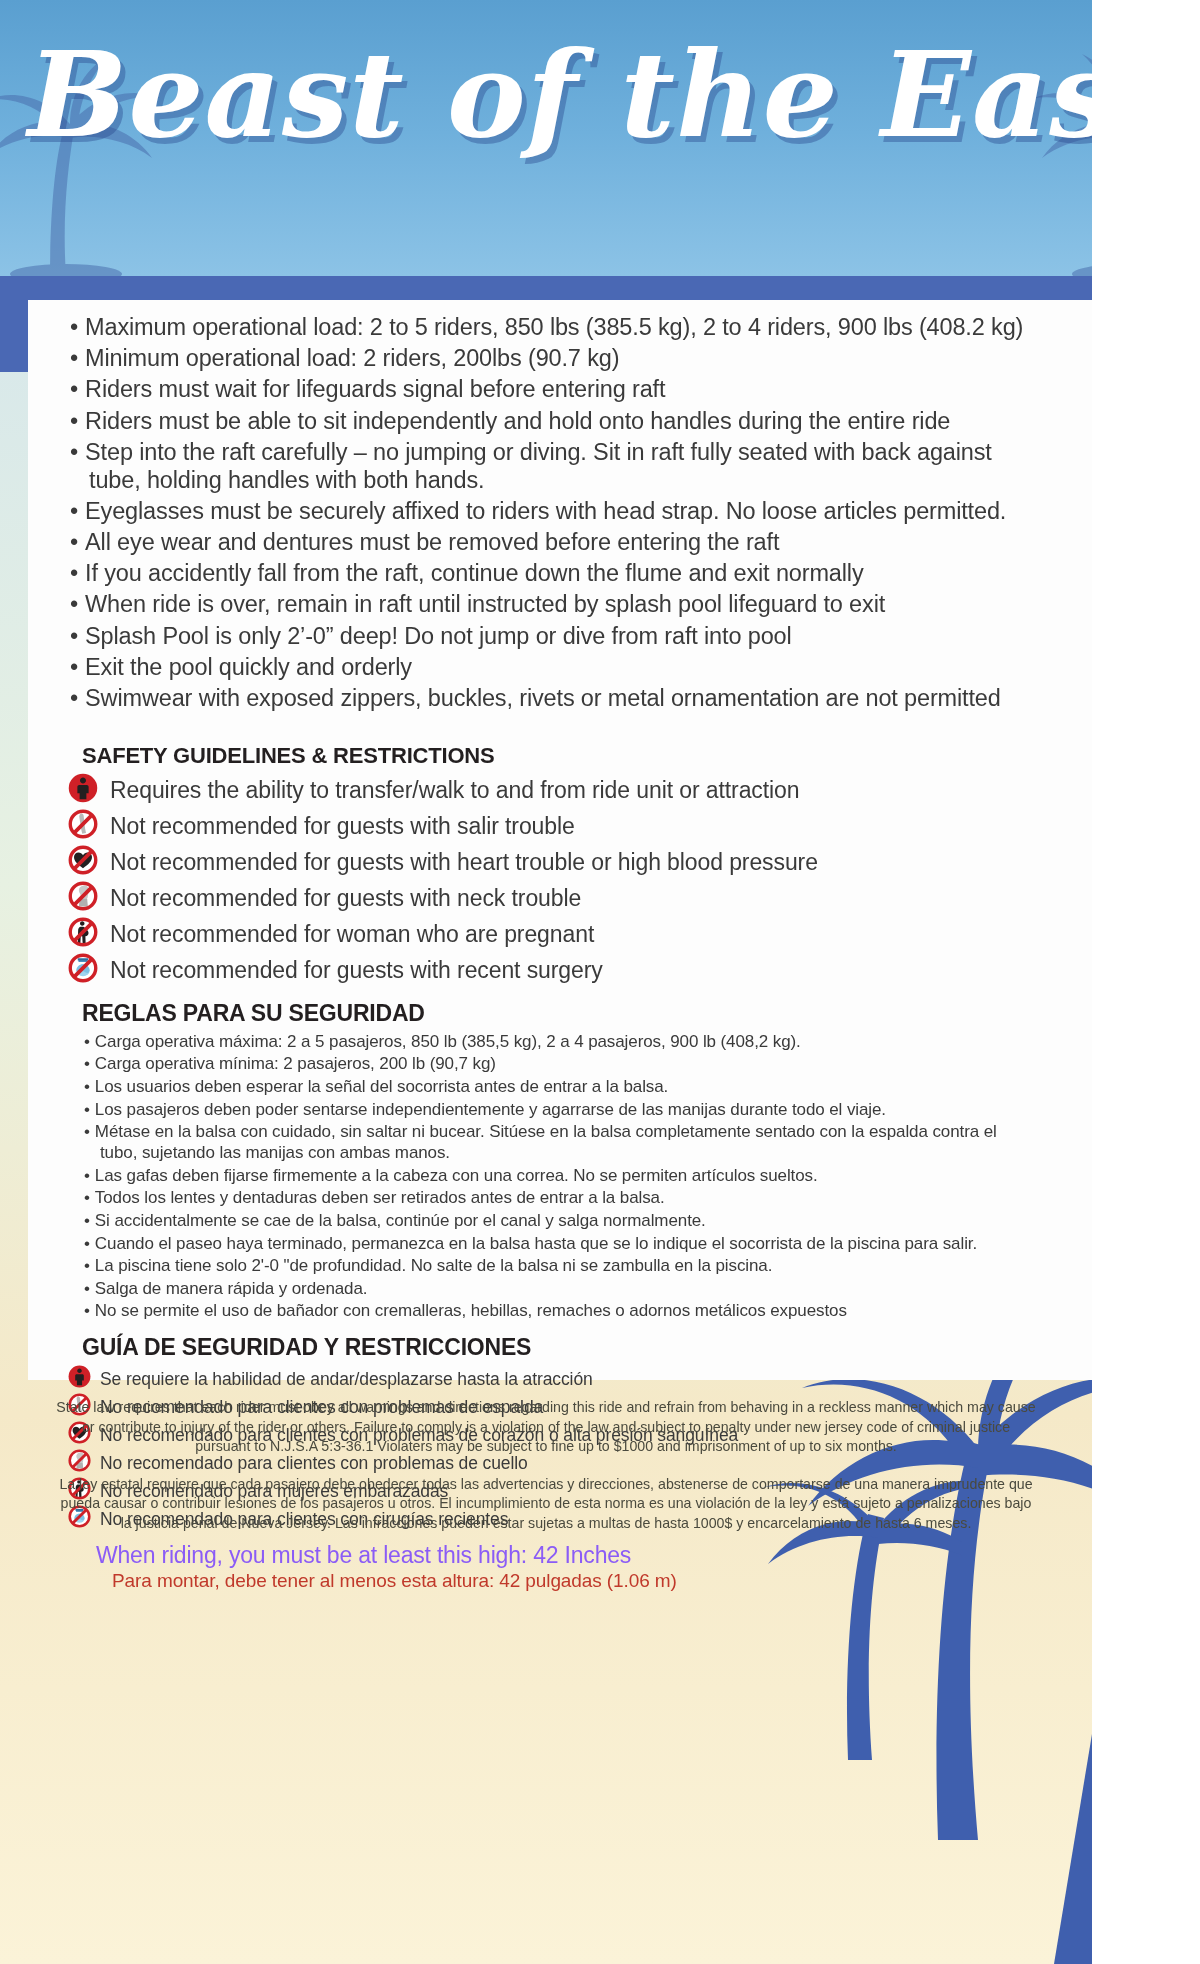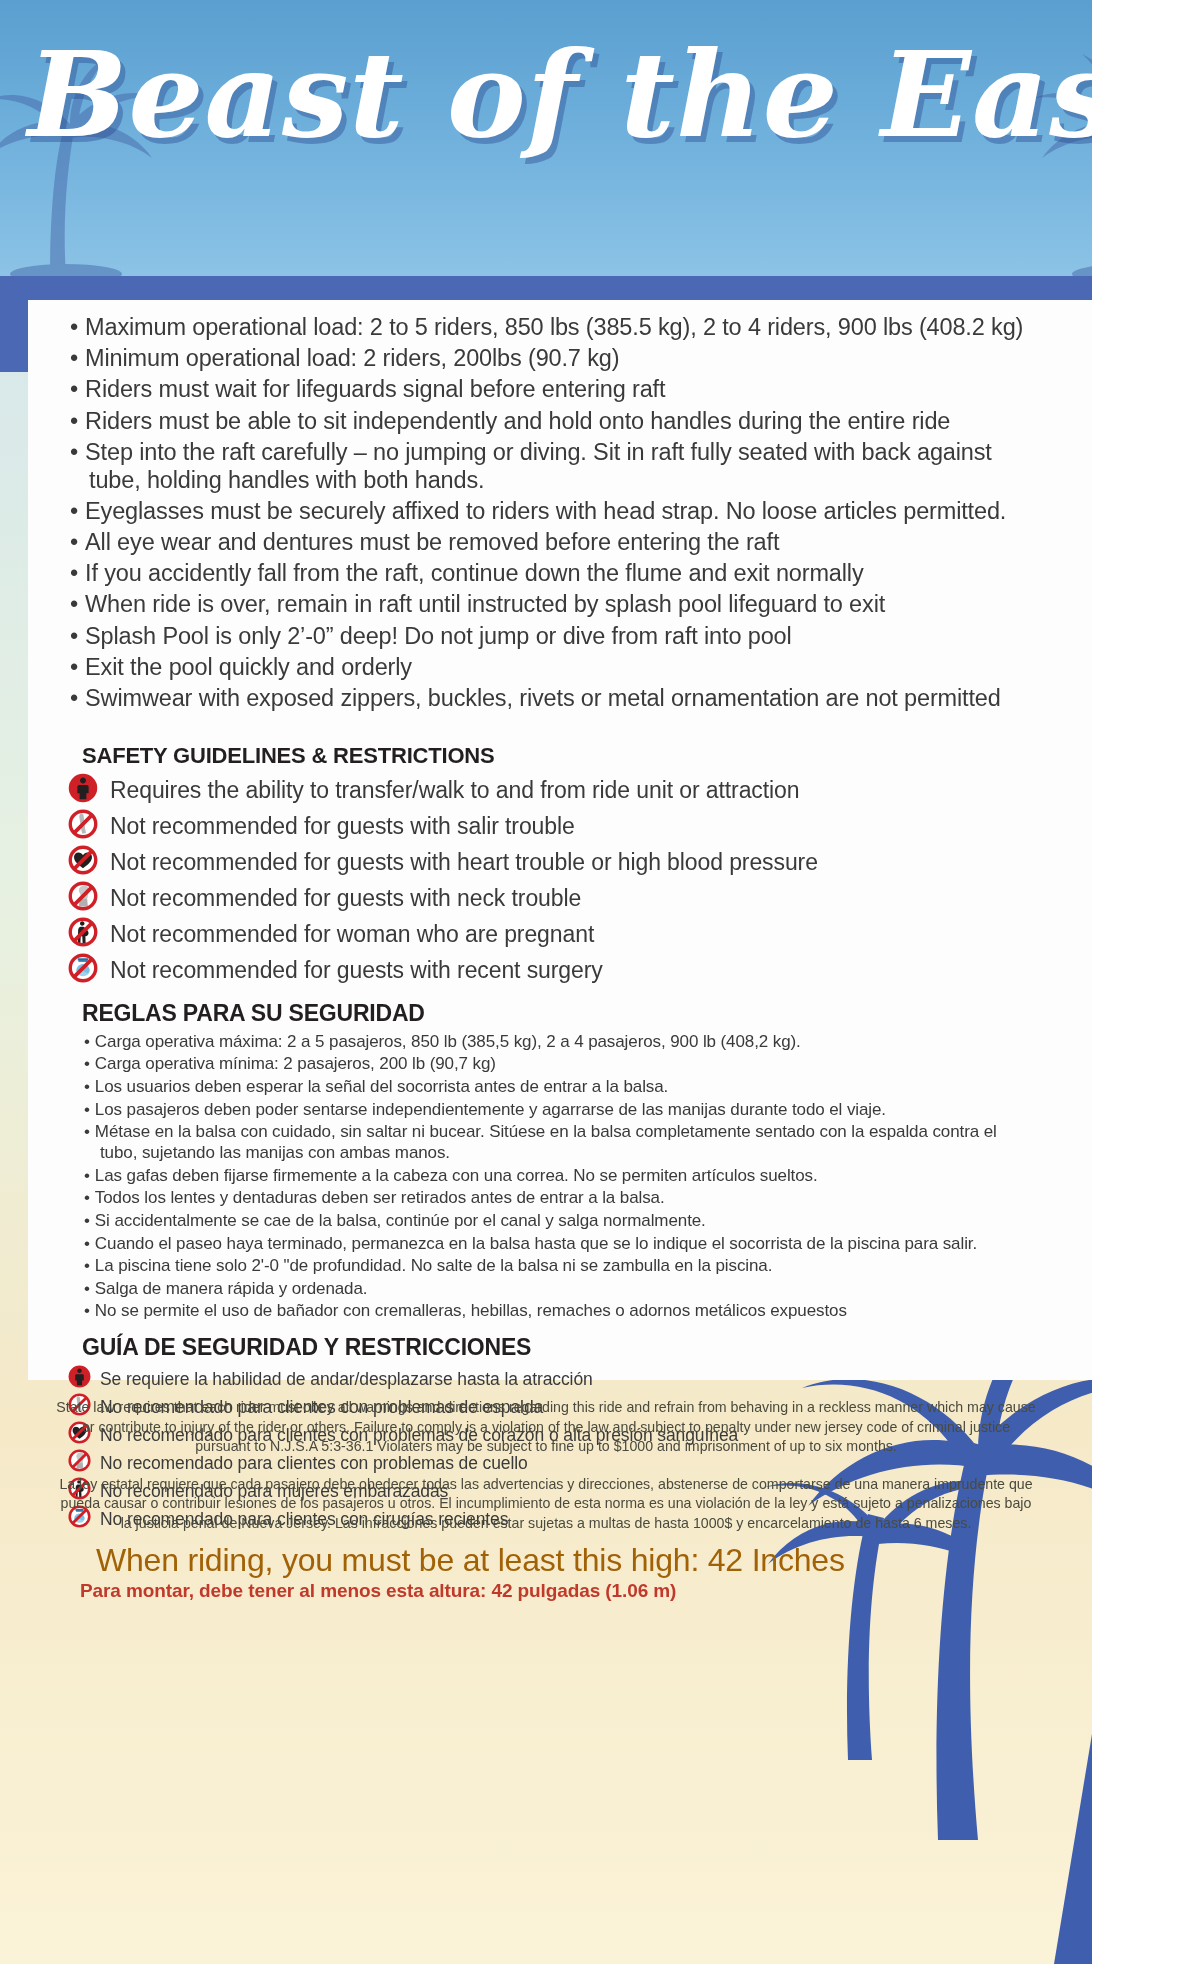--- a/index.html
+++ b/index.html
@@ -155,31 +155,30 @@
     margin-right: 5px;
   }
   ul.rules-es li .cont {
     display: block;
     text-indent: 0;
     padding-left: 6px;
   }
 
   
   .height-en {
-    color: #a16207;
-    font-size: 32px;
+    color: #8b5cf6;
+    font-size: 23px;
     margin: 10px 0 1px 34px;
     letter-spacing: -0.2px;
   }
   .height-es {
     color: #c0392b;
     font-size: 19px;
-    margin-left: 18px;
+    margin-left: 50px;
     letter-spacing: -0.1px;
-    font-weight: bold;
   }
 
   
   .legal {
     position: absolute;
     left: 55px;
     right: 55px;
     top: 1398px;
     text-align: center;
     color: #4a4a3e;

